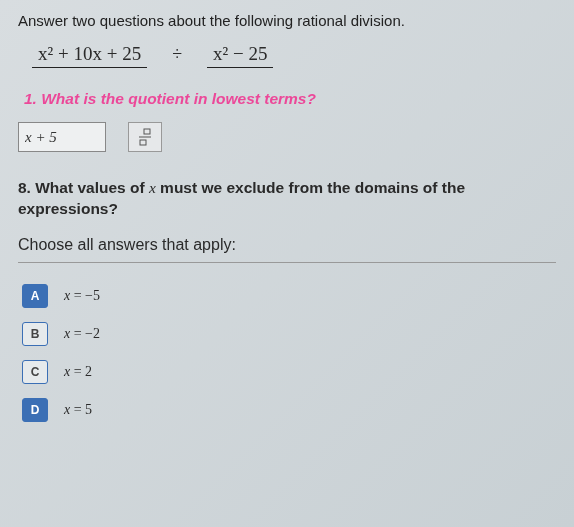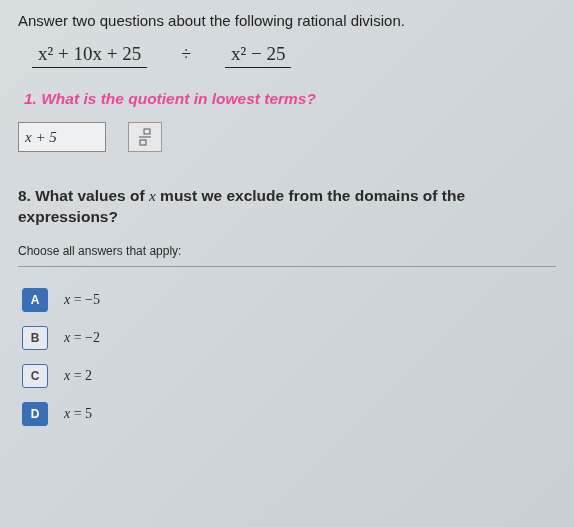--- a/index.html
+++ b/index.html
@@ -9,47 +9,47 @@
       font-family: Arial, sans-serif;
       background: linear-gradient(135deg, #d8dde0 0%, #c8d0d4 100%);
       padding: 12px 18px;
       color: #2a2a2a;
       overflow: hidden;
     }
     .intro { font-size: 15px; margin-bottom: 12px; color: #222; }
     .math-expr {
       display: flex;
       align-items: center;
-      gap: 34px;
+      gap: 25px;
       margin: 0 0 22px 14px;
       font-family: 'Times New Roman', serif;
       font-size: 19px;
     }
     .frac { display: inline-flex; flex-direction: column; align-items: center; }
     .frac .num, .frac .den { padding: 2px 6px; }
     .frac .line { border-top: 1.2px solid #222; width: 100%; }
     .divsym { font-size: 18px; }
     .q-heading { font-size: 15.5px; font-weight: 600; margin: 4px 6px 14px; color: #ec4899; font-style: italic; }
-    .input-row { display: flex; gap: 22px; margin-bottom: 34px; }
+    .input-row { display: flex; gap: 22px; margin-bottom: 26px; }
     .ans-input {
       width: 88px; height: 30px;
       border: 1px solid #888; background: #eef0f1;
       font-family: 'Times New Roman', serif; font-size: 15px;
       font-style: italic;
       padding: 0 6px; color: #333;
     }
     .frac-btn {
       width: 34px; height: 30px;
       border: 1px solid #999; background: #e6e8ea;
       display: flex; align-items: center; justify-content: center;
       cursor: pointer;
     }
     .q2 { font-size: 15.5px; font-weight: 600; line-height: 1.35; margin-bottom: 16px; }
     .q2 .xvar { font-family: 'Times New Roman', serif; font-style: italic; font-weight: normal; }
-    .choose { font-size: 12px; margin-bottom: 8px; }
+    .choose { font-size: 16px; margin-bottom: 8px; }
     .rule { border-top: 1px solid #999; margin-bottom: 14px; }
     .choice {
       display: flex; align-items: center; gap: 16px;
       padding: 7px 4px;
     }
     .tag {
       width: 26px; height: 24px;
       border: 1.5px solid #3b6fb5; border-radius: 3px;
       display: flex; align-items: center; justify-content: center;
       font-size: 12px; font-weight: bold;

